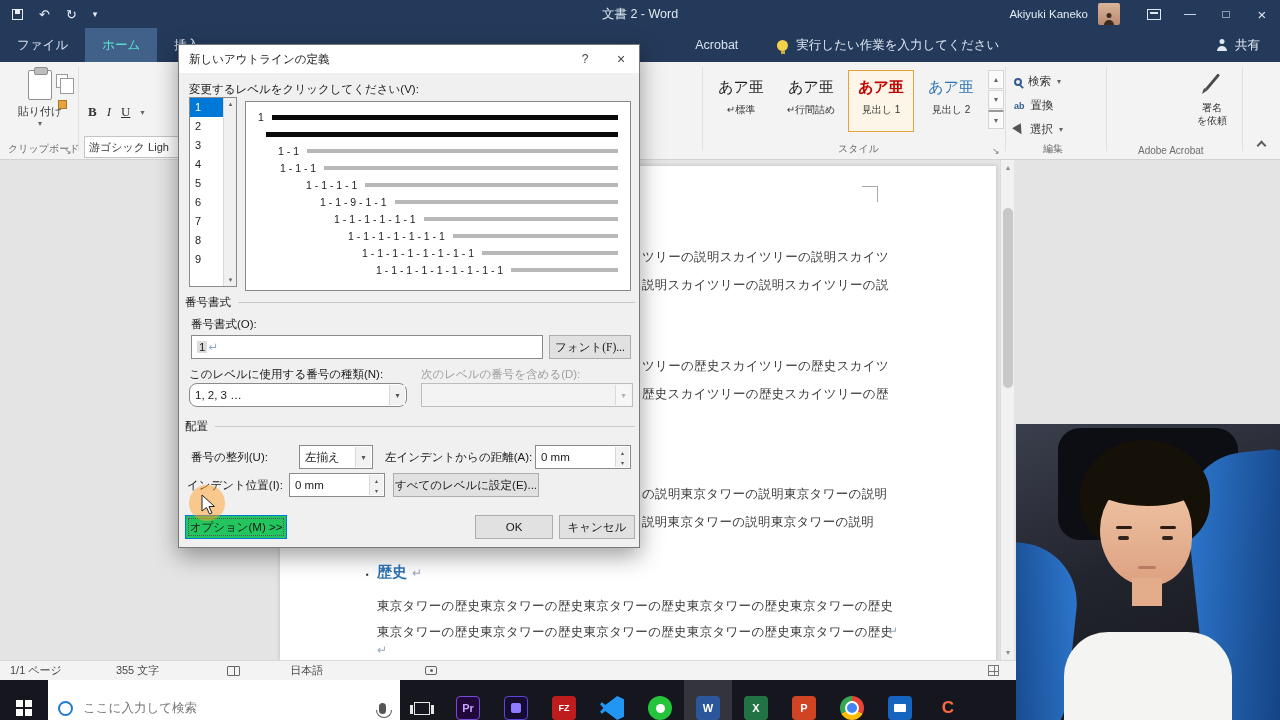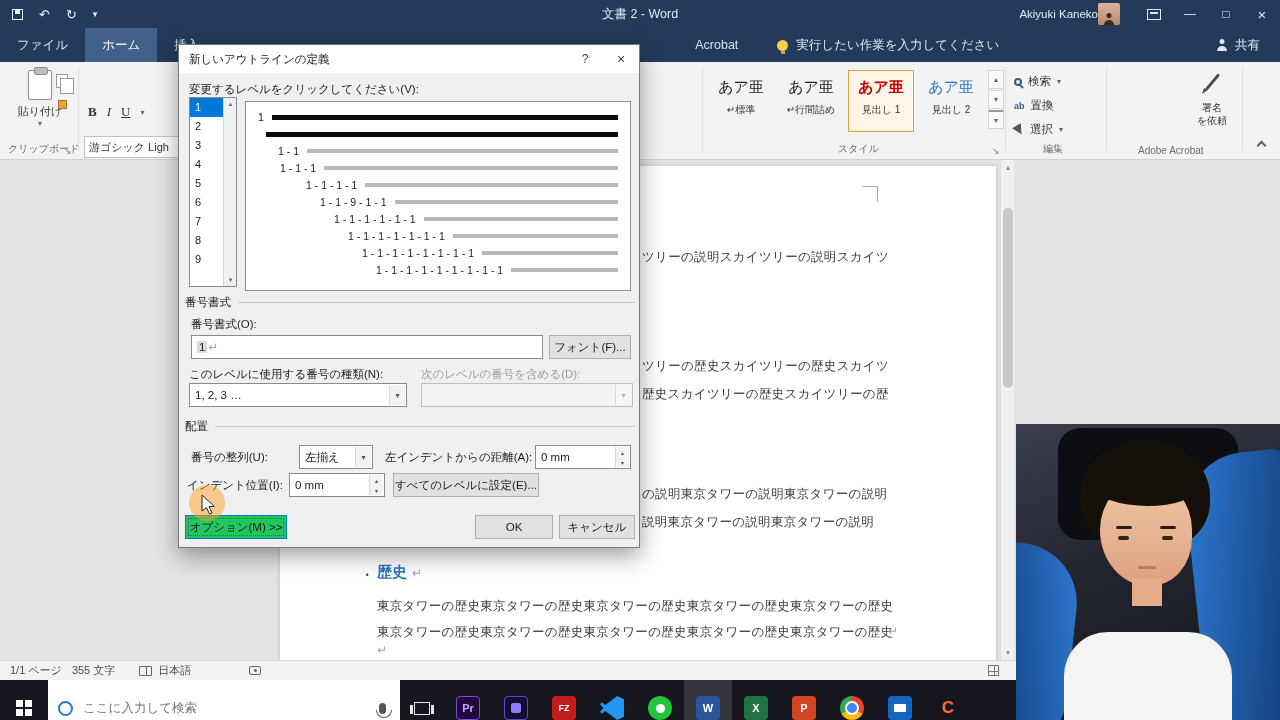--- a/index.html
+++ b/index.html
@@ -10,35 +10,35 @@
 
   
   .titlebar { position:absolute; left:0; top:0; width:1280px; height:28px; background:#243a5a;
               color:#fff; display:flex; align-items:center; font-size:12px; z-index:5; }
   .qat { display:flex; align-items:center; gap:16px; padding-left:12px; }
   .qat .g { color:#e8eef6; font-size:13px; }
   .savei { width:11px; height:11px; border:1.5px solid #e8eef6; position:relative; display:inline-block; }
   .savei::after { content:""; position:absolute; top:0; left:2px; width:5px; height:4px; background:#e8eef6; }
   .tb-title { position:absolute; left:50%; transform:translateX(-50%); color:#dfe8f2; font-size:12.5px; }
   .tb-right { margin-left:auto; display:flex; align-items:center; height:100%; }
-  .tb-user { font-size:11.5px; color:#e3ebf4; margin-right:0; }
+  .tb-user { font-size:11.5px; color:#e3ebf4; margin-right:10px; }
   .avatar { width:22px; height:22px; background:linear-gradient(180deg,#d9b49b,#b98a6f); border-radius:2px;
             position:relative; margin-right:16px; color:#3c2a1e; display:flex; align-items:flex-end; justify-content:center; }
   .winbtn { width:36px; height:28px; display:flex; align-items:center; justify-content:center; color:#dfe8f2; font-size:12px; }
   .ribopt { width:14px; height:11px; border:1.5px solid #dfe8f2; position:relative; }
   .ribopt::after { content:""; position:absolute; left:2px; top:2px; right:2px; height:2px; background:#dfe8f2; }
   .person { position:relative; width:12px; height:12px; display:inline-block; }
   .person::before { content:""; position:absolute; left:50%; transform:translateX(-50%); top:0; width:5px; height:5px; border-radius:50%; background:currentColor; }
   .person::after { content:""; position:absolute; left:50%; transform:translateX(-50%); bottom:0; width:10px; height:5px; border-radius:5px 5px 0 0; background:currentColor; }
 
   
   .tabrow { position:absolute; left:0; top:28px; width:1280px; height:34px; background:#243a5a;
             display:flex; align-items:stretch; color:#d6e1ee; font-size:12.5px; z-index:5; }
   .tab { padding:0 17px; display:flex; align-items:center; }
-  .tab.active { background:#41618a; color:#ffffff; }
+  .tab.active { background:#41618a; color:#5eead4; }
   .tellme { display:flex; align-items:center; gap:8px; margin-left:22px; color:#dfe8f2; }
   .bulb { width:11px; height:11px; border-radius:50%; background:#f5d04a; position:relative; }
   .bulb::after { content:""; position:absolute; left:3.5px; bottom:-3px; width:4px; height:3px; background:#c9a93b; }
   .share { margin-left:auto; display:flex; align-items:center; gap:7px; padding-right:20px; color:#e3ebf4; }
 
   
   .ribbon { position:absolute; left:0; top:62px; width:1280px; height:98px; background:#f3f3f3;
             border-bottom:1px solid #d2d2d2; font-size:11px; color:#3a3a3a; z-index:4; }
   .vsep { position:absolute; top:5px; height:84px; width:1px; background:#e0e0e0; }
   .grplabel { position:absolute; bottom:3px; font-size:10px; color:#6d6d6d; }
@@ -113,21 +113,21 @@
   .combo-arr.dis { color:#b0b0b0; background:#f6f6f6; }
   .spinb { position:absolute; right:1px; top:1px; bottom:1px; width:14px; border-left:1px solid #d8d8d8; display:flex; flex-direction:column; }
   .spinb span { flex:1; display:flex; align-items:center; justify-content:center; font-size:6px; color:#555; background:#f2f2f2; }
   .shade { background:#dcdcdc; padding:0 2px; }
   .btn { position:absolute; background:#e1e1e1; border:1px solid #adadad; display:flex; align-items:center; justify-content:center;
          font-size:11.5px; color:#1a1a1a; }
   .btn.focusd { background:#22c55e; border:1px solid #0078d7; outline:1px dotted #555; outline-offset:-4px; }
 
   
   .statusbar { position:absolute; left:0; top:660px; width:1280px; height:20px; background:#f3f3f3; border-top:1px solid #d8d8d8;
-               display:flex; align-items:center; font-size:11px; color:#4a4a4a; z-index:6; }
+               display:flex; align-items:center; font-size:11px; color:#4a4a4a; z-index:6;gap:44px; }
   .booki { width:13px; height:10px; border:1px solid #666; border-radius:1px; position:relative; }
   .booki::after { content:""; position:absolute; left:5.5px; top:0; bottom:0; width:1px; background:#666; }
   .cami { width:12px; height:9px; border:1px solid #666; border-radius:2px; position:relative; }
   .cami::after { content:""; position:absolute; left:4px; top:2px; width:3px; height:3px; border-radius:50%; background:#666; }
   .gridi { width:11px; height:11px; border:1px solid #777; position:relative; }
   .gridi::before { content:""; position:absolute; left:5px; top:0; bottom:0; width:1px; background:#777; }
   .gridi::after { content:""; position:absolute; top:5px; left:0; right:0; height:1px; background:#777; }
 
   
   .taskbar { position:absolute; left:0; top:680px; width:1280px; height:56px; background:#16161f; display:flex; align-items:stretch; z-index:6; }
@@ -296,20 +296,21 @@
     </div>
     <span class="grplabel" style="left:1138px;">Adobe Acrobat</span>
     <div class="vsep" style="left:1242px;"></div>
     <span class="chev-up" style="left:1258px; top:80px;"></span>
   </section>
 
   <div class="page"></div>
   <div class="marginmark"></div>
 
   <span class="doc-serif" style="left:642px; top:249px;">ツリーの説明スカイツリーの説明スカイツ</span>
+  <span class="doc-serif" style="left:642px; top:277px;">説明スカイツリーの説明スカイツリーの説</span>
   <span class="doc-serif" style="left:642px; top:358px;">ツリーの歴史スカイツリーの歴史スカイツ</span>
   <span class="doc-serif" style="left:642px; top:386px;">歴史スカイツリーの歴史スカイツリーの歴</span>
   <span class="doc-serif" style="left:642px; top:486px;">の説明東京タワーの説明東京タワーの説明</span>
   <span class="doc-serif" style="left:642px; top:514px;">説明東京タワーの説明東京タワーの説明</span>
 
   <span class="abs" style="left:366px; top:570px; font-size:8px; color:#222;">▪</span>
   <span class="abs" style="left:377px; top:563px; font-size:15px; font-weight:bold; color:#2e74b5;">歴史</span>
   <span class="abs pilc" style="left:412px; top:566px; font-size:12px;">↵</span>
 
   <span class="doc-serif" style="left:377px; top:598px;">東京タワーの歴史東京タワーの歴史東京タワーの歴史東京タワーの歴史東京タワーの歴史</span>
@@ -398,24 +399,24 @@
     <div class="sect" style="left:6px; top:250px; width:450px;">
       <span>番号書式</span>
         <span class="rule"></span>
     </div>
 
     <span class="dlg-label" style="left:12px; top:272px;">番号書式(O):</span>
     <div class="field" style="left:12px; top:290px; width:352px; height:24px;">
       <span class="shade">1</span>
       <span style="color:#8aa8c8; margin-left:1px;">↵</span>
     </div>
-    <div class="btn" style="left:370px; top:290px; width:82px; height:24px;">フォント(F)...</div>
+    <div class="btn" style="left:370px; top:290px; width:82px; height:24px;font-family:Liberation Serif, serif;">フォント(F)...</div>
 
     <span class="dlg-label" style="left:10px; top:322px;">このレベルに使用する番号の種類(N):</span>
-    <div class="field" style="left:10px; top:338px; width:218px; height:24px;">
+    <div class="field" style="left:10px; top:338px; width:218px; height:24px;border-radius:8px;">
       <span>1, 2, 3 …</span>
       <span class="combo-arr">▾</span>
     </div>
     <span class="dlg-label dis" style="left:242px; top:322px;">次のレベルの番号を含める(D):</span>
     <div class="field dis" style="left:242px; top:338px; width:212px; height:24px;">
       <span class="combo-arr dis">▾</span>
     </div>
 
     <div class="sect" style="left:6px; top:374px; width:450px;">
       <span>配置</span>

